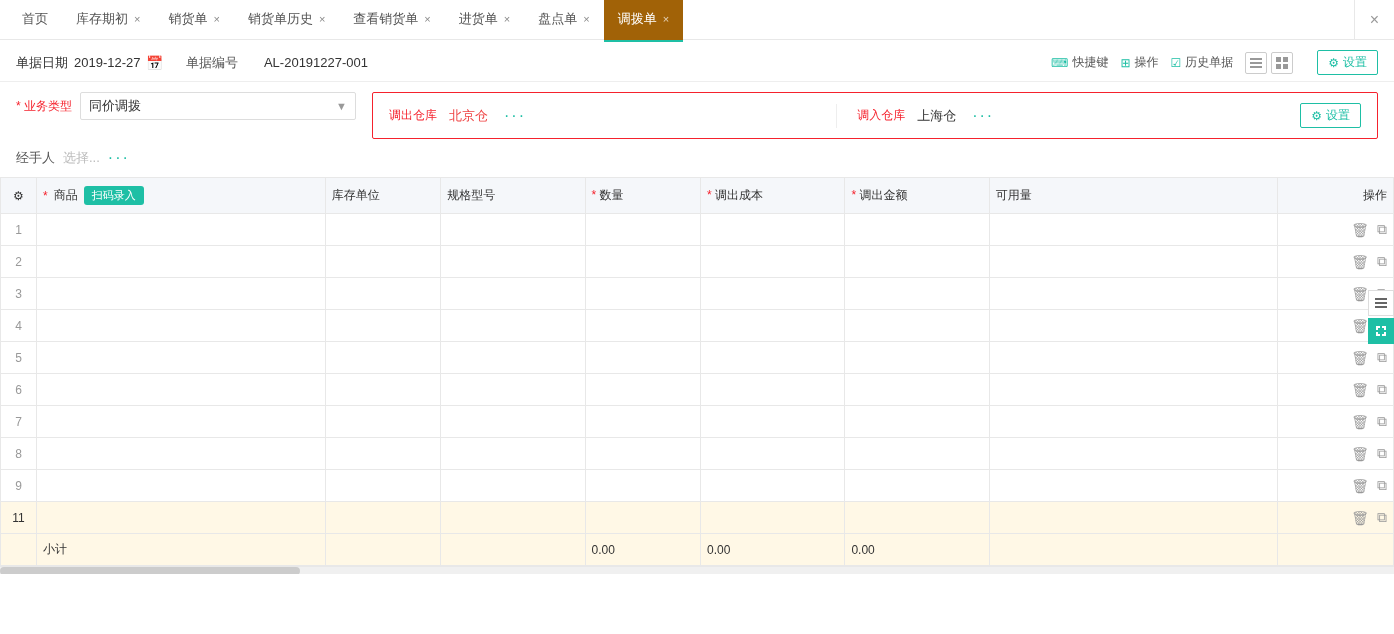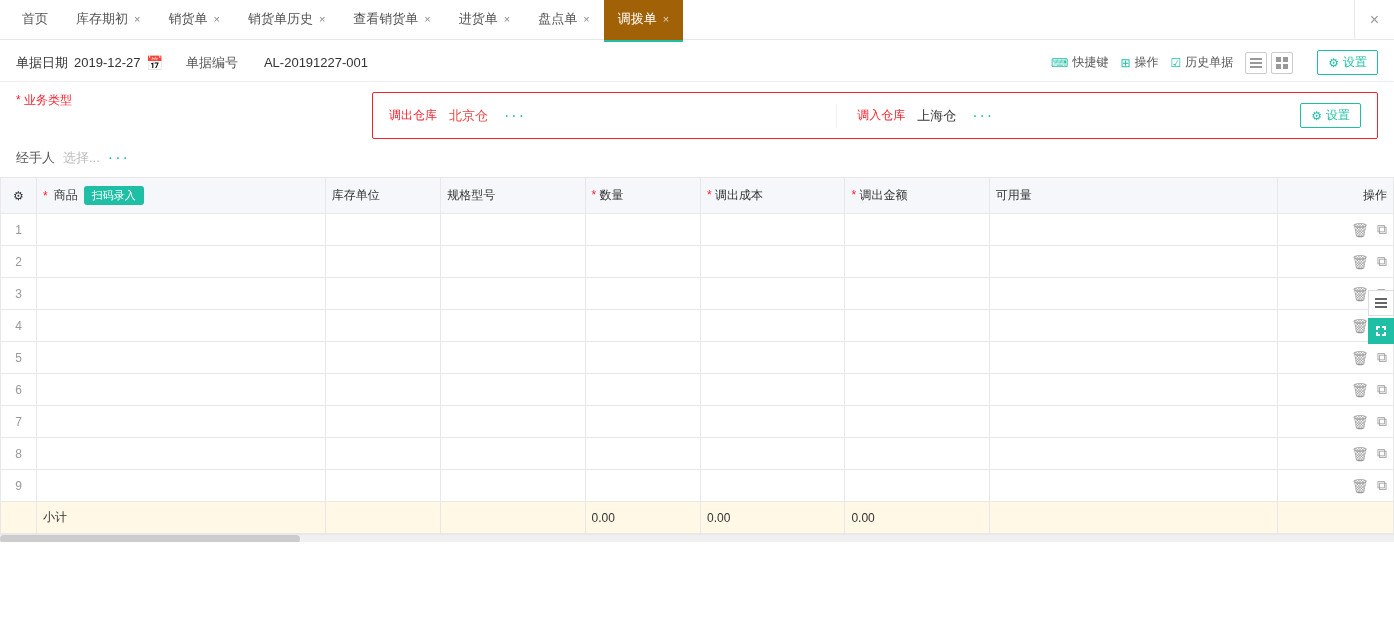--- a/index.html
+++ b/index.html
@@ -284,20 +284,24 @@
       <span>设置</span>
     </div>
   </div>
 </div>
 
 <div class="form-middle">
 
   <div class="form-left">
     <div class="field-row">
       <span class="field-label" style="color:#f5222d;">业务类型</span>
+      <div class="field-dropdown">
+        <span class="dd-text">同价调拨</span>
+        <span class="dd-arrow">▼</span>
+      </div>
     </div>
   </div>
 
   <div class="form-right">
     <div class="transfer-box">
 
       <div class="transfer-side">
         <span style="color:#f5222d; font-size:12px; white-space:nowrap;">调出仓库</span>
         <span style="color:#ef4444; font-size:13px; font-weight:500; margin-left:4px;">北京仓</span>
         <span class="transfer-dots">···</span>
@@ -495,20 +499,36 @@
         <td></td>
         <td>
             <div class="action-cell">
               <span class="action-icon">🗑</span>
               <span class="action-icon">⧉</span>
             </div>
           </td>
       </tr>
 
       <tr class="row-subtotal">
+        <td class="row-num">11</td>
+        <td></td>
+          <td></td>
+          <td></td>
+        <td></td>
+          <td></td>
+          <td></td>
+        <td></td>
+        <td>
+            <div class="action-cell">
+              <span class="action-icon">🗑</span>
+              <span class="action-icon">⧉</span>
+            </div>
+          </td>
+      </tr>
+      <tr class="row-subtotal">
         <td></td>
         <td style="color:#333; font-size:12px;">小计</td>
         <td></td>
         <td></td>
         <td style="color:#333;">0.00</td>
         <td style="color:#333;">0.00</td>
         <td style="color:#333;">0.00</td>
         <td></td>
         <td></td>
       </tr>

